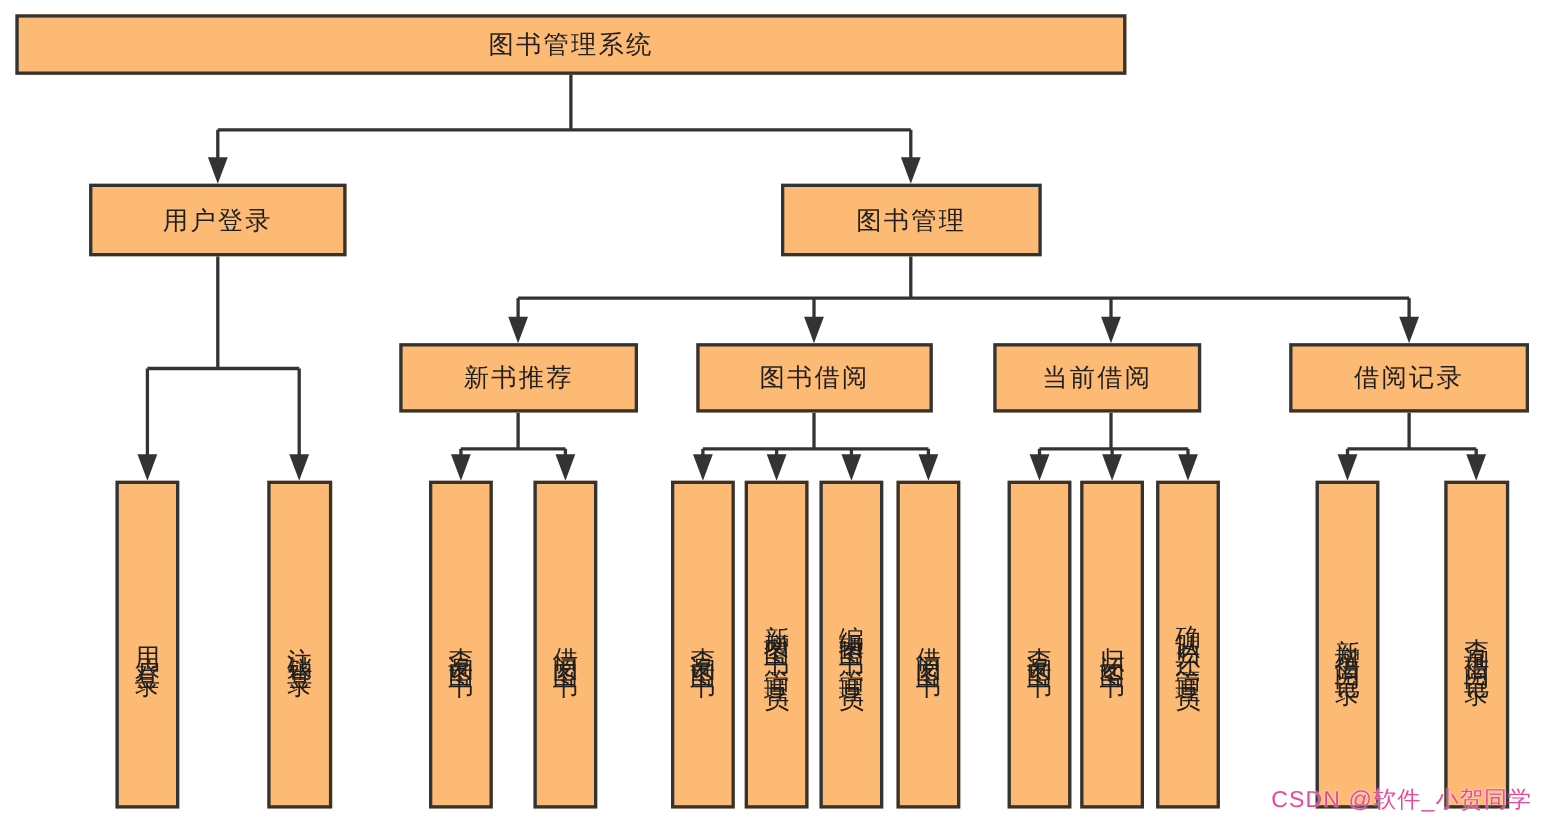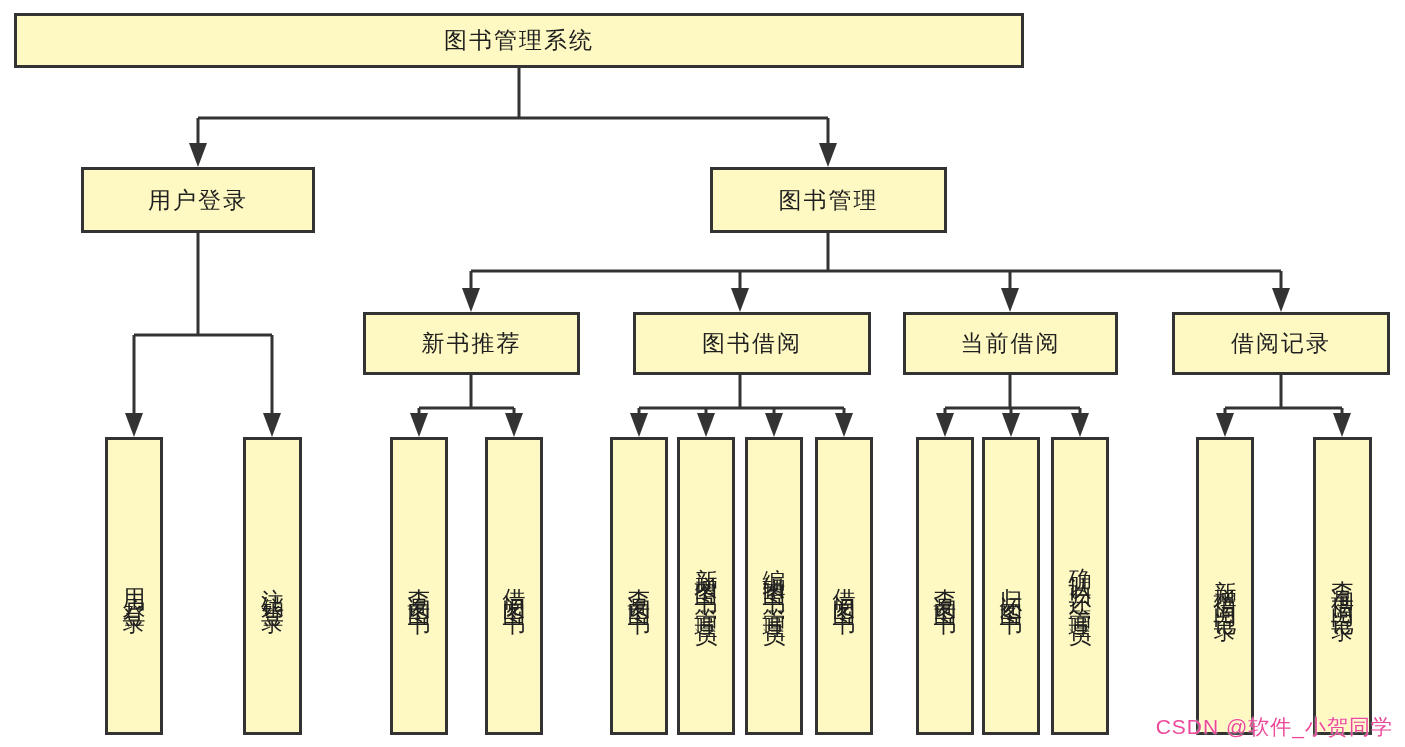--- a/index.html
+++ b/index.html
@@ -13,21 +13,21 @@
   }
   #connectors {
     position: absolute;
     left: 0; top: 0;
     width: 1405px; height: 747px;
     z-index: 1;
   }
   .box {
     position: absolute;
     box-sizing: border-box;
-    background: #fef9c3;
+    background: #fdba74;
     border: 3px solid #333333;
     color: #1f1f1f;
     display: flex;
     align-items: center;
     justify-content: center;
     z-index: 2;
   }
   .hbox {
     font-size: 23px;
     letter-spacing: 2px;
@@ -120,22 +120,22 @@
       <path d="M1333 413 L1351 413 L1342 437 Z"></path>
     </g>
   </svg>
 
   <div class="box hbox" style="left:14px; top:13px; width:1010px; height:55px;">图书管理系统</div>
 
   <div class="box hbox" style="left:81px; top:167px; width:234px; height:66px;">用户登录</div>
   <div class="box hbox" style="left:710px; top:167px; width:237px; height:66px;text-align:right;">图书管理</div>
 
   <div class="box hbox" style="left:363px; top:312px; width:217px; height:63px;">新书推荐</div>
-  <div class="box hbox" style="left:633px; top:312px; width:238px; height:63px;">图书借阅</div>
-  <div class="box hbox" style="left:903px; top:312px; width:215px; height:63px;">当前借阅</div>
+  <div class="box hbox" style="left:633px; top:312px; width:215px; height:63px;">图书借阅</div>
+  <div class="box hbox" style="left:903px; top:312px; width:189px; height:63px;">当前借阅</div>
   <div class="box hbox" style="left:1172px; top:312px; width:218px; height:63px;">借阅记录</div>
 
   <div class="box leaf" style="left:105px; top:437px; width:58px; height:298px;">用户登录</div>
   <div class="box leaf" style="left:243px; top:437px; width:59px; height:298px;">注销登录</div>
 
   <div class="box leaf" style="left:390px; top:437px; width:58px; height:298px;">查询图书</div>
   <div class="box leaf" style="left:485px; top:437px; width:58px; height:298px;">借阅图书</div>
 
   <div class="box leaf" style="left:610px; top:437px; width:58px; height:298px;">查询图书</div>
   <div class="box leaf" style="left:677px; top:437px; width:58px; height:298px;">新增图书（管理员）</div>

